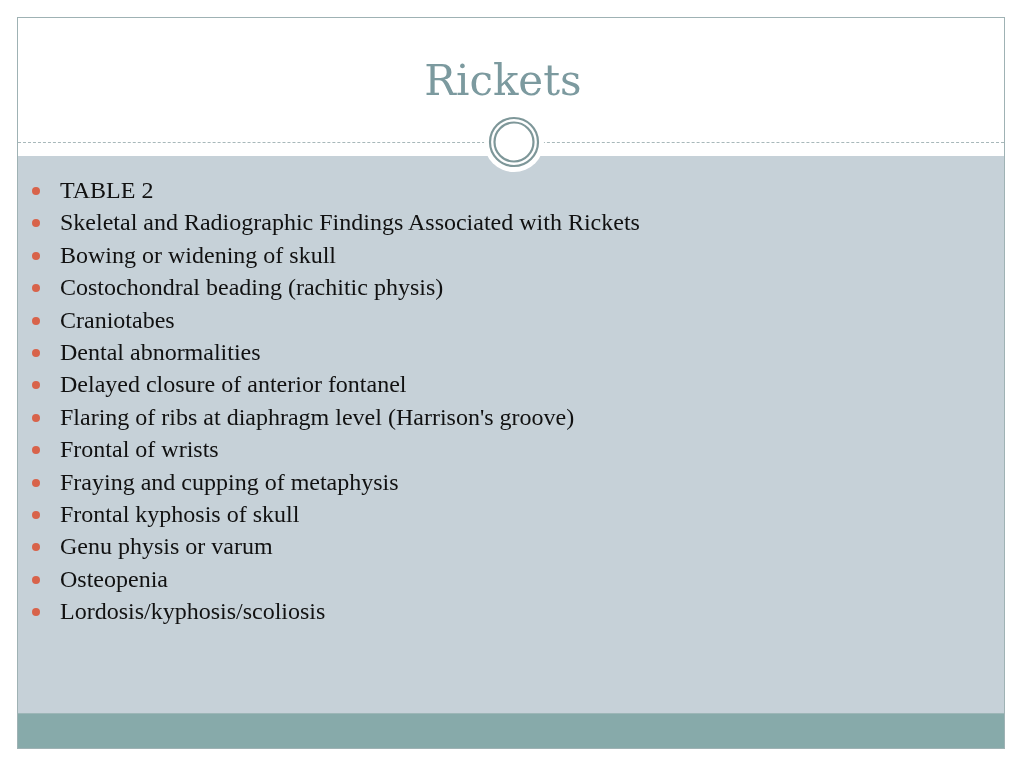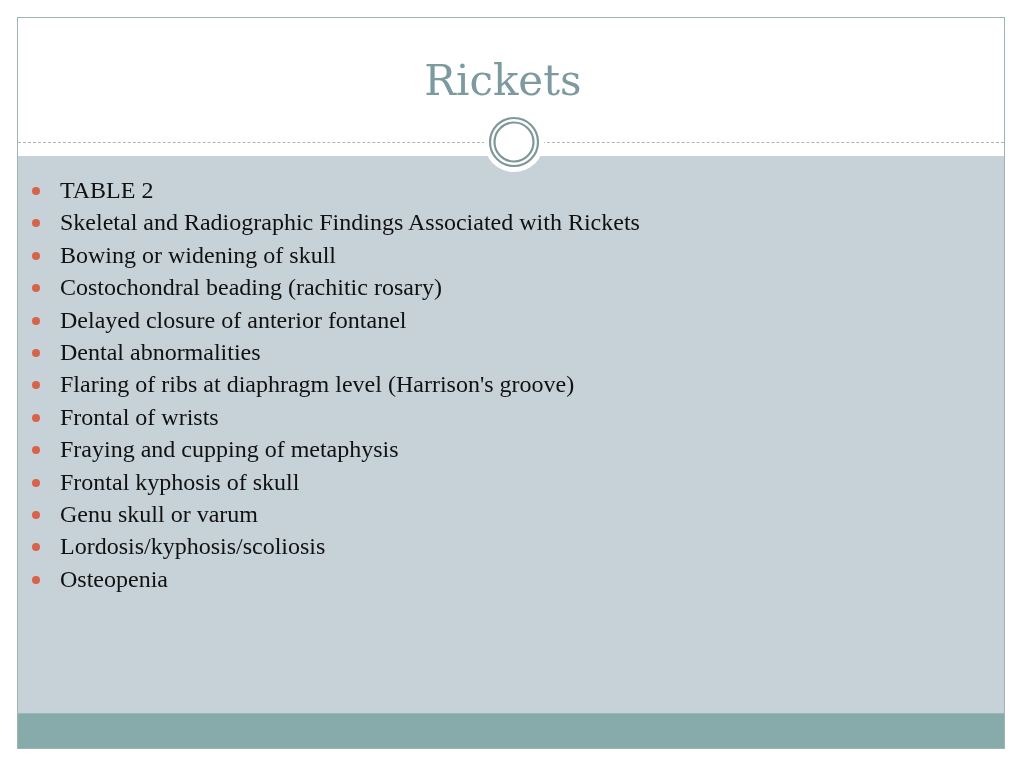--- a/index.html
+++ b/index.html
@@ -67,24 +67,25 @@
   <div class="ornament-halo"></div>
   <svg class="ornament" viewBox="0 0 52 52">
     <circle cx="26" cy="26" r="24" fill="#ffffff" stroke="#7e9799" stroke-width="2.2"></circle>
     <circle cx="26" cy="26" r="19.5" fill="#ffffff" stroke="#7e9799" stroke-width="2.2"></circle>
   </svg>
 
   <ul class="list">
     <li><span class="bullet"></span><span class="txt">TABLE 2</span></li>
     <li class="bold"><span class="bullet"></span><span class="txt">Skeletal and Radiographic Findings Associated with Rickets</span></li>
     <li><span class="bullet"></span><span class="txt">Bowing or widening of skull</span></li>
-    <li><span class="bullet"></span><span class="txt">Costochondral beading (rachitic rosary)</span></li>
+    <li><span class="bullet"></span><span class="txt">Costochondral beading (rachitic physis)</span></li>
+    <li><span class="bullet"></span><span class="txt">Craniotabes</span></li>
+    <li><span class="bullet"></span><span class="txt">Dental abnormalities</span></li>
     <li><span class="bullet"></span><span class="txt">Delayed closure of anterior fontanel</span></li>
-    <li><span class="bullet"></span><span class="txt">Dental abnormalities</span></li>
     <li><span class="bullet"></span><span class="txt">Flaring of ribs at diaphragm level (Harrison's groove)</span></li>
     <li><span class="bullet"></span><span class="txt">Frontal of wrists</span></li>
     <li><span class="bullet"></span><span class="txt">Fraying and cupping of metaphysis</span></li>
     <li><span class="bullet"></span><span class="txt">Frontal kyphosis of skull</span></li>
-    <li><span class="bullet"></span><span class="txt">Genu skull or varum</span></li>
+    <li><span class="bullet"></span><span class="txt">Genu physis or varum</span></li>
+    <li><span class="bullet"></span><span class="txt">Osteopenia</span></li>
     <li><span class="bullet"></span><span class="txt">Lordosis/kyphosis/scoliosis</span></li>
-    <li><span class="bullet"></span><span class="txt">Osteopenia</span></li>
   </ul>
 </div>
 
 </body></html>

